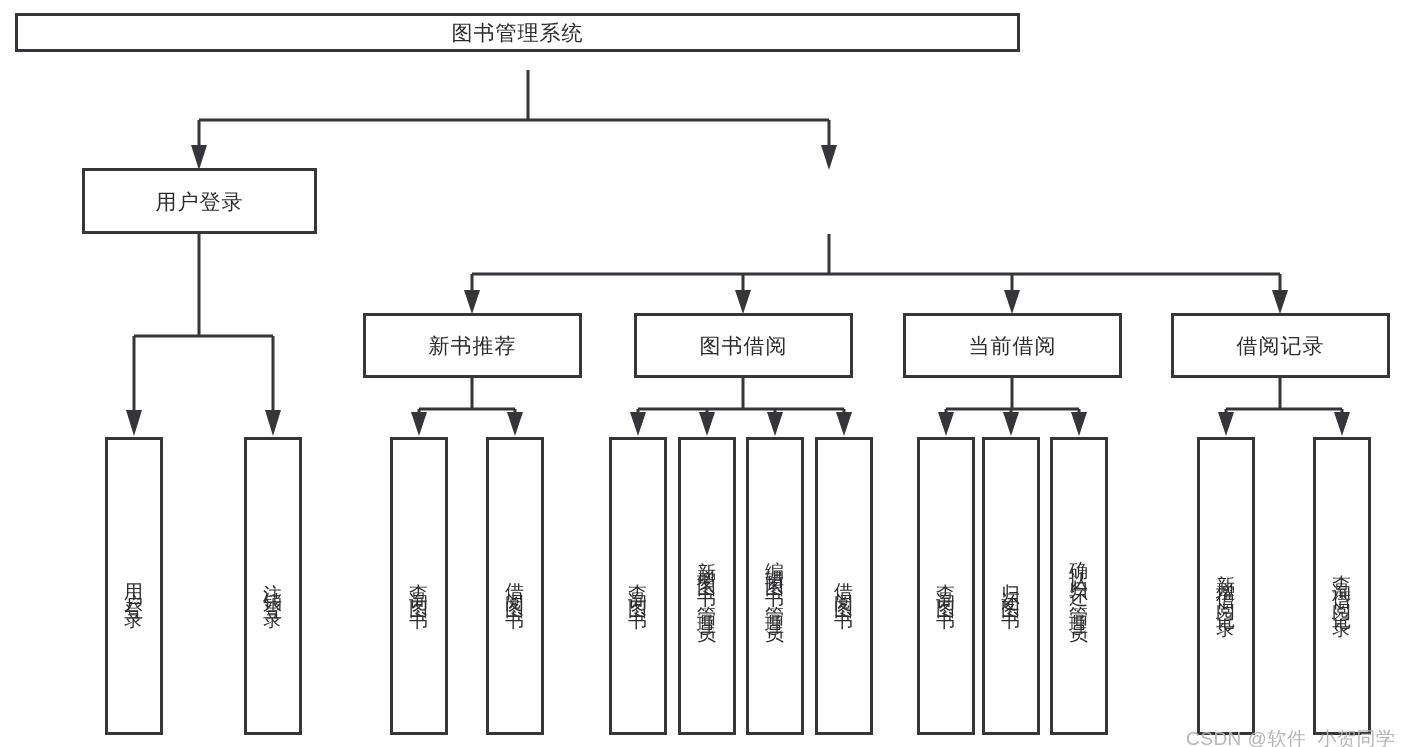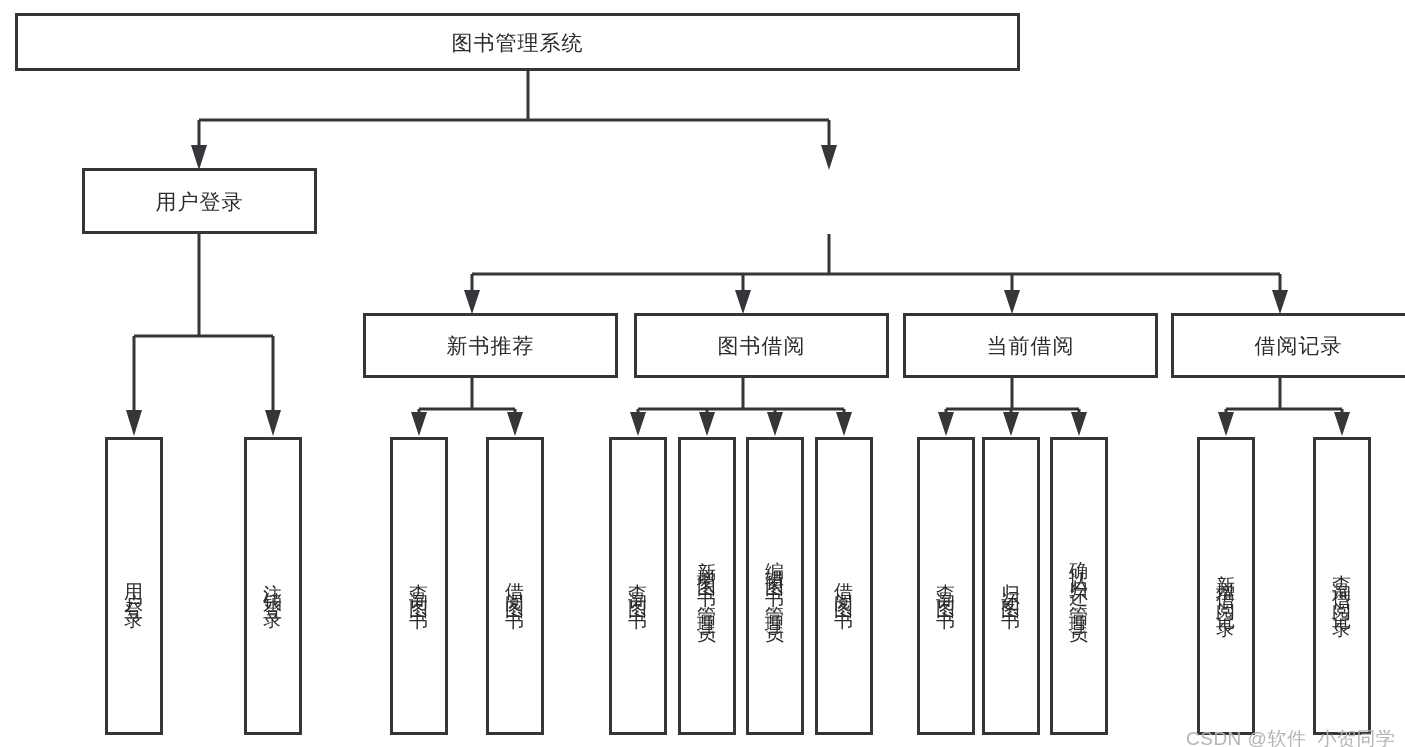--- a/index.html
+++ b/index.html
@@ -8,23 +8,23 @@
     font-family:"Liberation Sans","DejaVu Sans",sans-serif; overflow:hidden;
   }
   #connectors { position:absolute; left:0; top:0; z-index:1; }
   .box {
     position:absolute; box-sizing:border-box; z-index:2;
     border:3px solid #35353a; background:#ffffff; color:#2b2b2e;
     display:flex; align-items:center; justify-content:center;
     line-height:1;
   }
   .h-box { font-size:21px; letter-spacing:1px; }
-  .root-box  { left:15px;   top:13px;  width:1005px; height:58px; }
+  .root-box  { left:15px;   top:13px;  width:1005px; height:39px; }
   .lvl2 { top:168px; width:235px; height:66px; }
-  .lvl3 { top:313px; width:255px; height:65px; }
+  .lvl3 { top:313px; width:219px; height:65px; }
   .leaf {
     top:437px; width:58px; height:298px; font-size:19px;
     writing-mode:vertical-rl; text-orientation:mixed; letter-spacing:9px;
   }
   #watermark {
     position:absolute; left:1186px; top:714px; z-index:5;
     font-size:19px; color:#b5b5b9; letter-spacing:0.5px; white-space:nowrap;margin-top:12px;
   }
 </style>
 </head>

